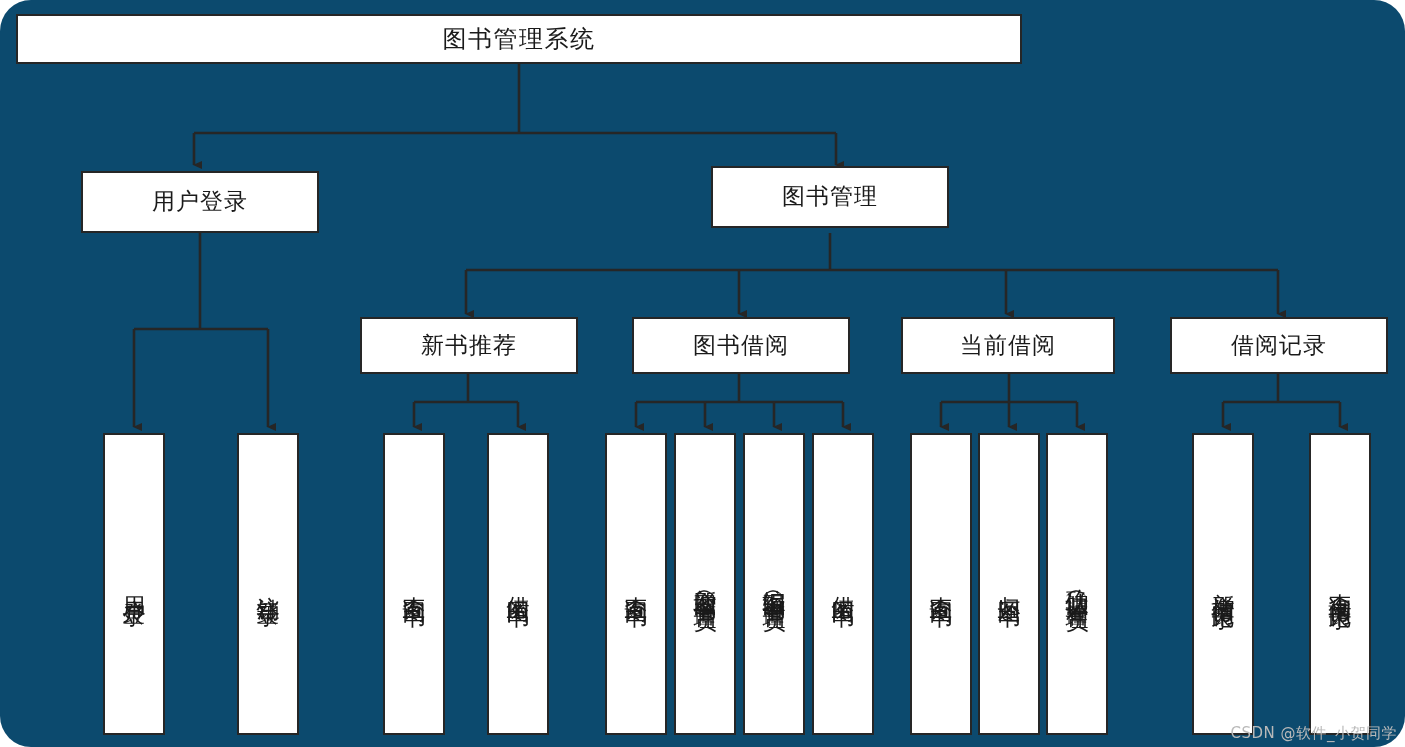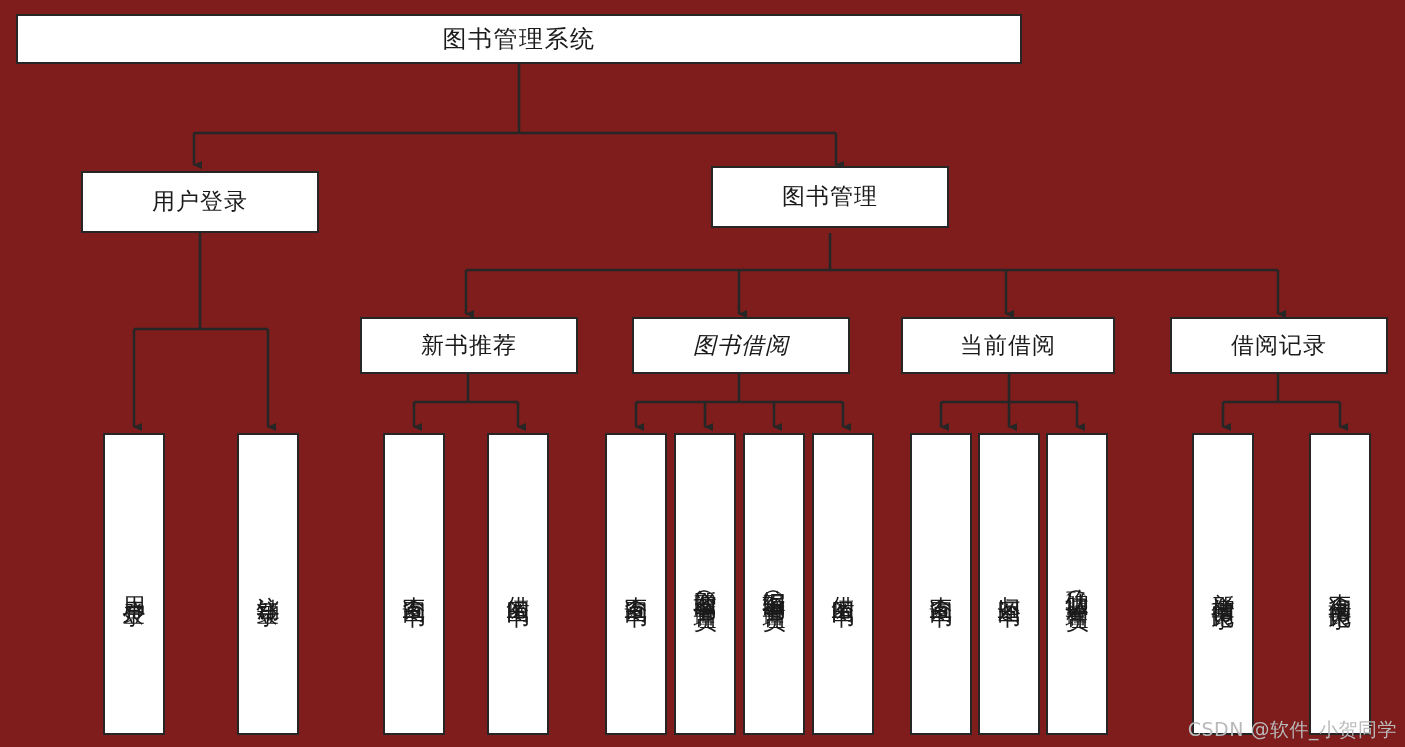--- a/index.html
+++ b/index.html
@@ -8,22 +8,23 @@
     padding: 0;
     background: #ffffff;
   }
   body {
     font-family: "DejaVu Sans", "Liberation Sans", sans-serif;
   }
   #diagram-root {
     position: relative;
     width: 1405px;
     height: 747px;
-    background: #7f1d1d;
+    background: #0c4a6e;
     overflow: hidden;
+    border-radius: 31px;
   }
   #edge-layer {
     position: absolute;
     left: 0;
     top: 0;
     width: 1405px;
     height: 747px;
     pointer-events: none;
   }
   .node {
@@ -61,21 +62,21 @@
     text-orientation: upright;
     font-size: 23px;
     line-height: 1;
     letter-spacing: 3px;
     white-space: nowrap;
   }
   #watermark {
     position: absolute;
     right: 8px;
     bottom: 4px;
-    font-size: 19px;
+    font-size: 15px;
     color: #b9b9b9;
     white-space: nowrap;
     letter-spacing: 0.5px;
   }
 </style>
 </head>
 <body>
 
 <div id="diagram-root">
 
@@ -136,21 +137,21 @@
   <div class="node horiz" style="left:81px; top:171px; width:238px; height:62px;">
     <span class="node-label">用户登录</span>
   </div>
   <div class="node horiz" style="left:711px; top:166px; width:238px; height:62px;">
     <span class="node-label">图书管理</span>
   </div>
 
   <div class="node horiz" style="left:360px; top:317px; width:218px; height:57px;align-items:center;">
     <span class="node-label">新书推荐</span>
   </div>
-  <div class="node horiz" style="left:632px; top:317px; width:218px; height:57px;font-style:italic;">
+  <div class="node horiz" style="left:632px; top:317px; width:218px; height:57px;">
     <span class="node-label">图书借阅</span>
   </div>
   <div class="node horiz" style="left:901px; top:317px; width:214px; height:57px;justify-content:center;">
     <span class="node-label">当前借阅</span>
   </div>
   <div class="node horiz" style="left:1170px; top:317px; width:218px; height:57px;">
     <span class="node-label">借阅记录</span>
   </div>
 
   <div class="node vert" style="left:103px; top:433px; width:62px; height:302px;">

